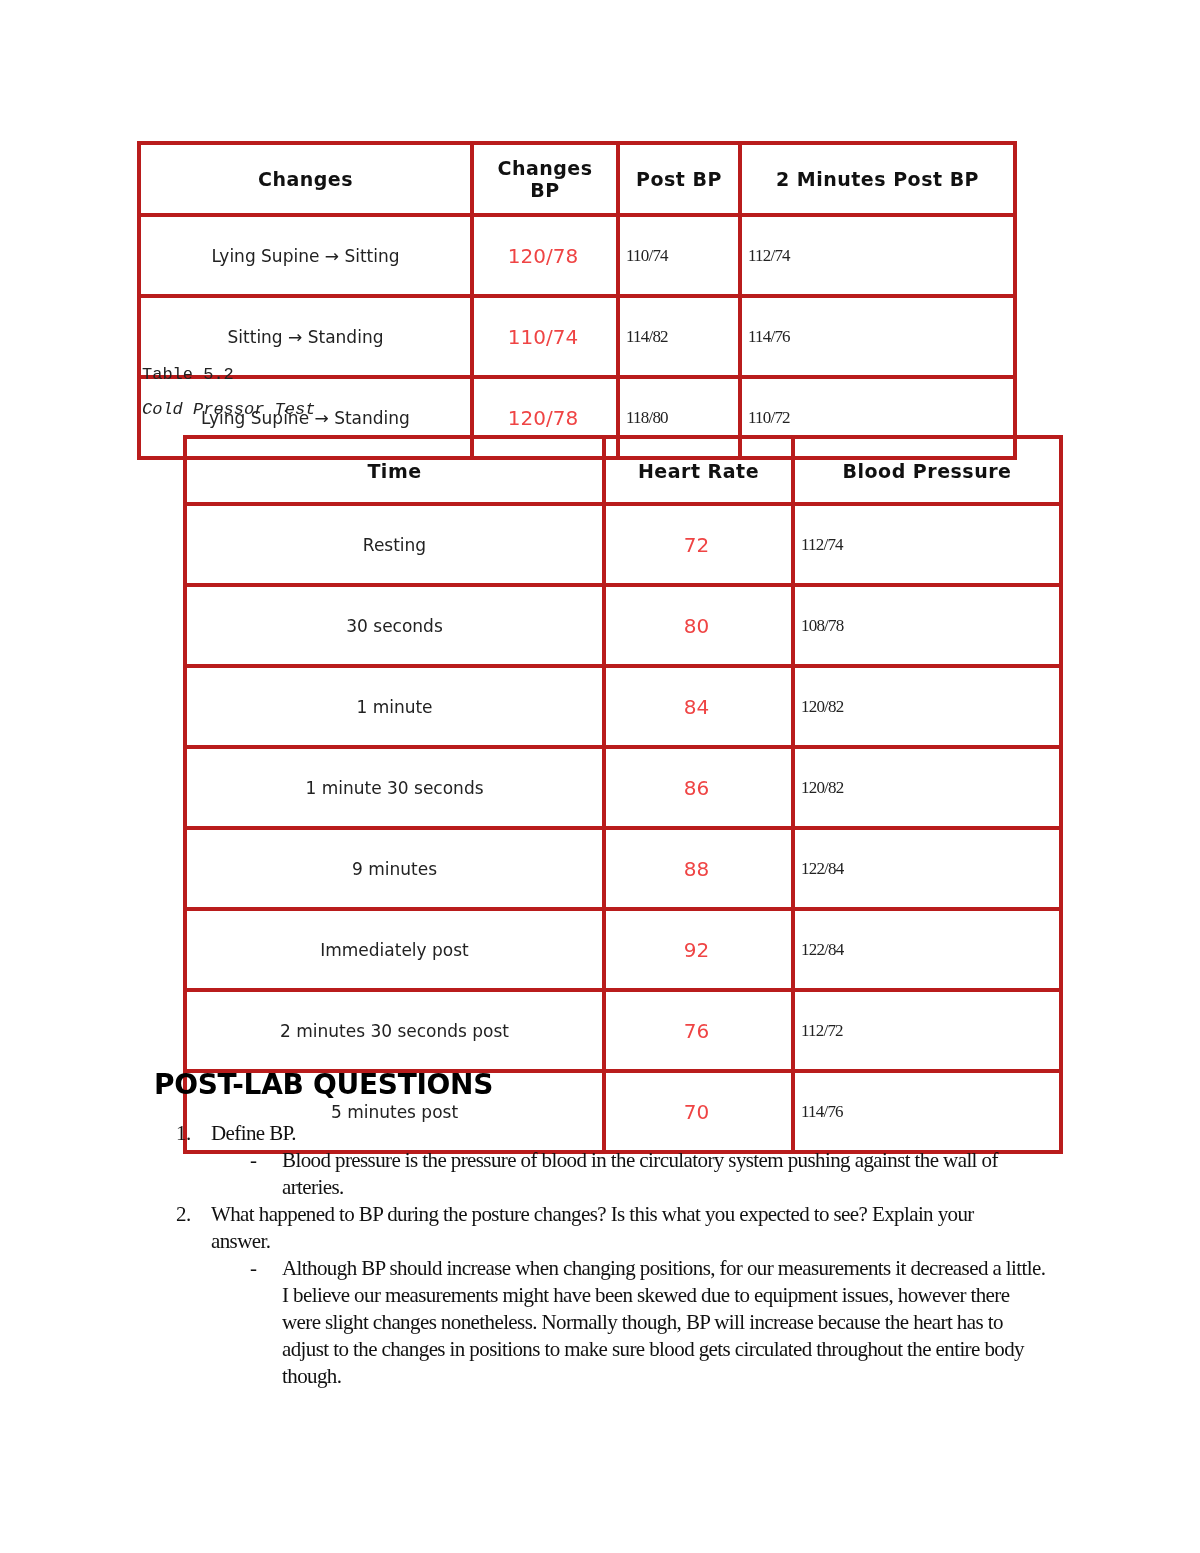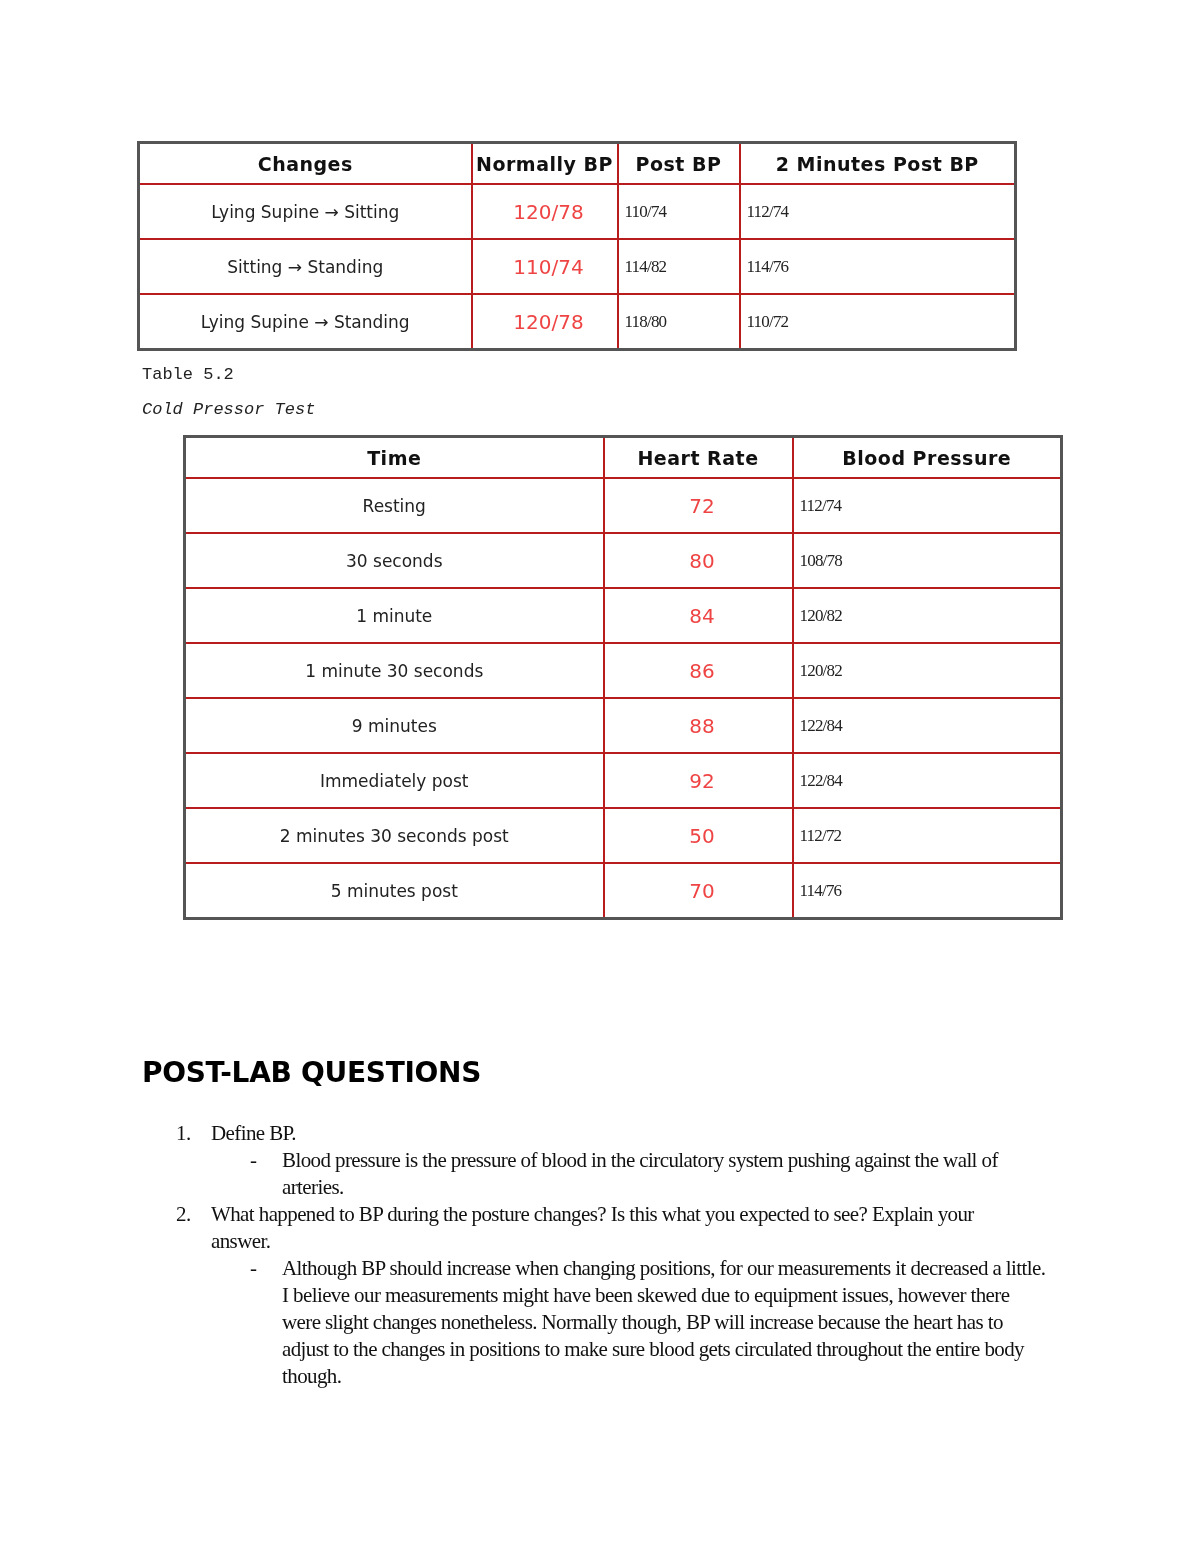--- a/index.html
+++ b/index.html
@@ -1,55 +1,55 @@
 <!DOCTYPE html>
 <html><head>
 <meta charset="utf-8">
 <style>
   html, body { margin: 0; padding: 0; background: #ffffff; }
   body { width: 1200px; height: 1553px; position: relative; overflow: hidden; color: #000; }
 
   .tbl { position: absolute; left: 137px; border-collapse: collapse; border: 3px solid #555; }
-  .tbl td, .tbl th { border: 2px solid #b91c1c; padding: 0; }
+  .tbl td, .tbl th { border: 4px solid #b91c1c; padding: 12px; }
   .tbl th { font-family: "DejaVu Sans", sans-serif; font-weight: bold; font-size: 19px; letter-spacing: 0.5px; text-align: center; height: 39px; color: #111; }
   .tbl td.lbl { font-family: "DejaVu Sans", sans-serif; font-size: 17px; text-align: center; color: #222; }
   .tbl td.sans { font-family: "DejaVu Sans", sans-serif; font-size: 20px; padding-left: 8px; color: #ef4444; text-align: center; }
   .tbl td.serif { font-family: "Liberation Serif", serif; font-size: 17px; padding-left: 6px; color: #222; letter-spacing: -0.8px; }
 
   #t1 { top: 141px; width: 880px; }
   #t1 td { height: 53px; }
   #t2 { top: 435px; width: 880px; margin-left: 46px; }
   #t2 td { height: 53px; }
 
   .caption { position: absolute; left: 142px; font-family: Liberation Mono, monospace; font-size: 17px; color: #222; }
   .caption.title { top: 365px; }
   .caption.subtitle { top: 400px; font-style: italic; }
 
-  .section-h { position: absolute; left: 142px; top: 1056px; font-family: "DejaVu Sans", sans-serif; font-weight: bold; font-size: 28px; letter-spacing: -0.3px; color: #000; margin: 0; }
+  .section-h { position: absolute; left: 142px; top: 1056px; font-family: "DejaVu Sans", sans-serif; font-weight: bold; font-size: 28px; letter-spacing: -0.3px; color: #000; margin: 12px; }
 
   .qa { position: absolute; left: 0; top: 1120px; width: 1200px; font-family: "Liberation Serif", serif; font-size: 21px; line-height: 27px; color: #111; letter-spacing: -0.6px; }
   .q { position: relative; padding-left: 211px; width: 810px; }
   .q .num { position: absolute; left: 176px; }
   .a { position: relative; padding-left: 282px; width: 770px; }
   .a .dash { position: absolute; left: 250px; }
 </style>
 </head>
 <body>
 
 <table id="t1" class="tbl">
   <colgroup>
       <col style="width:333px">
       <col style="width:146px">
       <col style="width:122px">
       <col>
     </colgroup>
   <thead>
     <tr>
       <th>Changes</th>
-      <th>Normally BP</th>
+      <th>Changes BP</th>
       <th>Post BP</th>
       <th>2 Minutes Post BP</th>
     </tr>
   </thead>
   <tbody>
     <tr>
       <td class="lbl">Lying Supine → Sitting</td>
       <td class="sans">120/78</td>
       <td class="serif">110/74</td>
       <td class="serif">112/74</td>
@@ -111,21 +111,21 @@
       <td class="sans">88</td>
       <td class="serif">122/84</td>
     </tr>
     <tr>
       <td class="lbl">Immediately post</td>
       <td class="sans">92</td>
       <td class="serif">122/84</td>
     </tr>
     <tr>
       <td class="lbl">2 minutes 30 seconds post</td>
-      <td class="sans">50</td>
+      <td class="sans">76</td>
       <td class="serif">112/72</td>
     </tr>
     <tr>
       <td class="lbl">5 minutes post</td>
       <td class="sans">70</td>
       <td class="serif">114/76</td>
     </tr>
   </tbody>
 </table>
 

